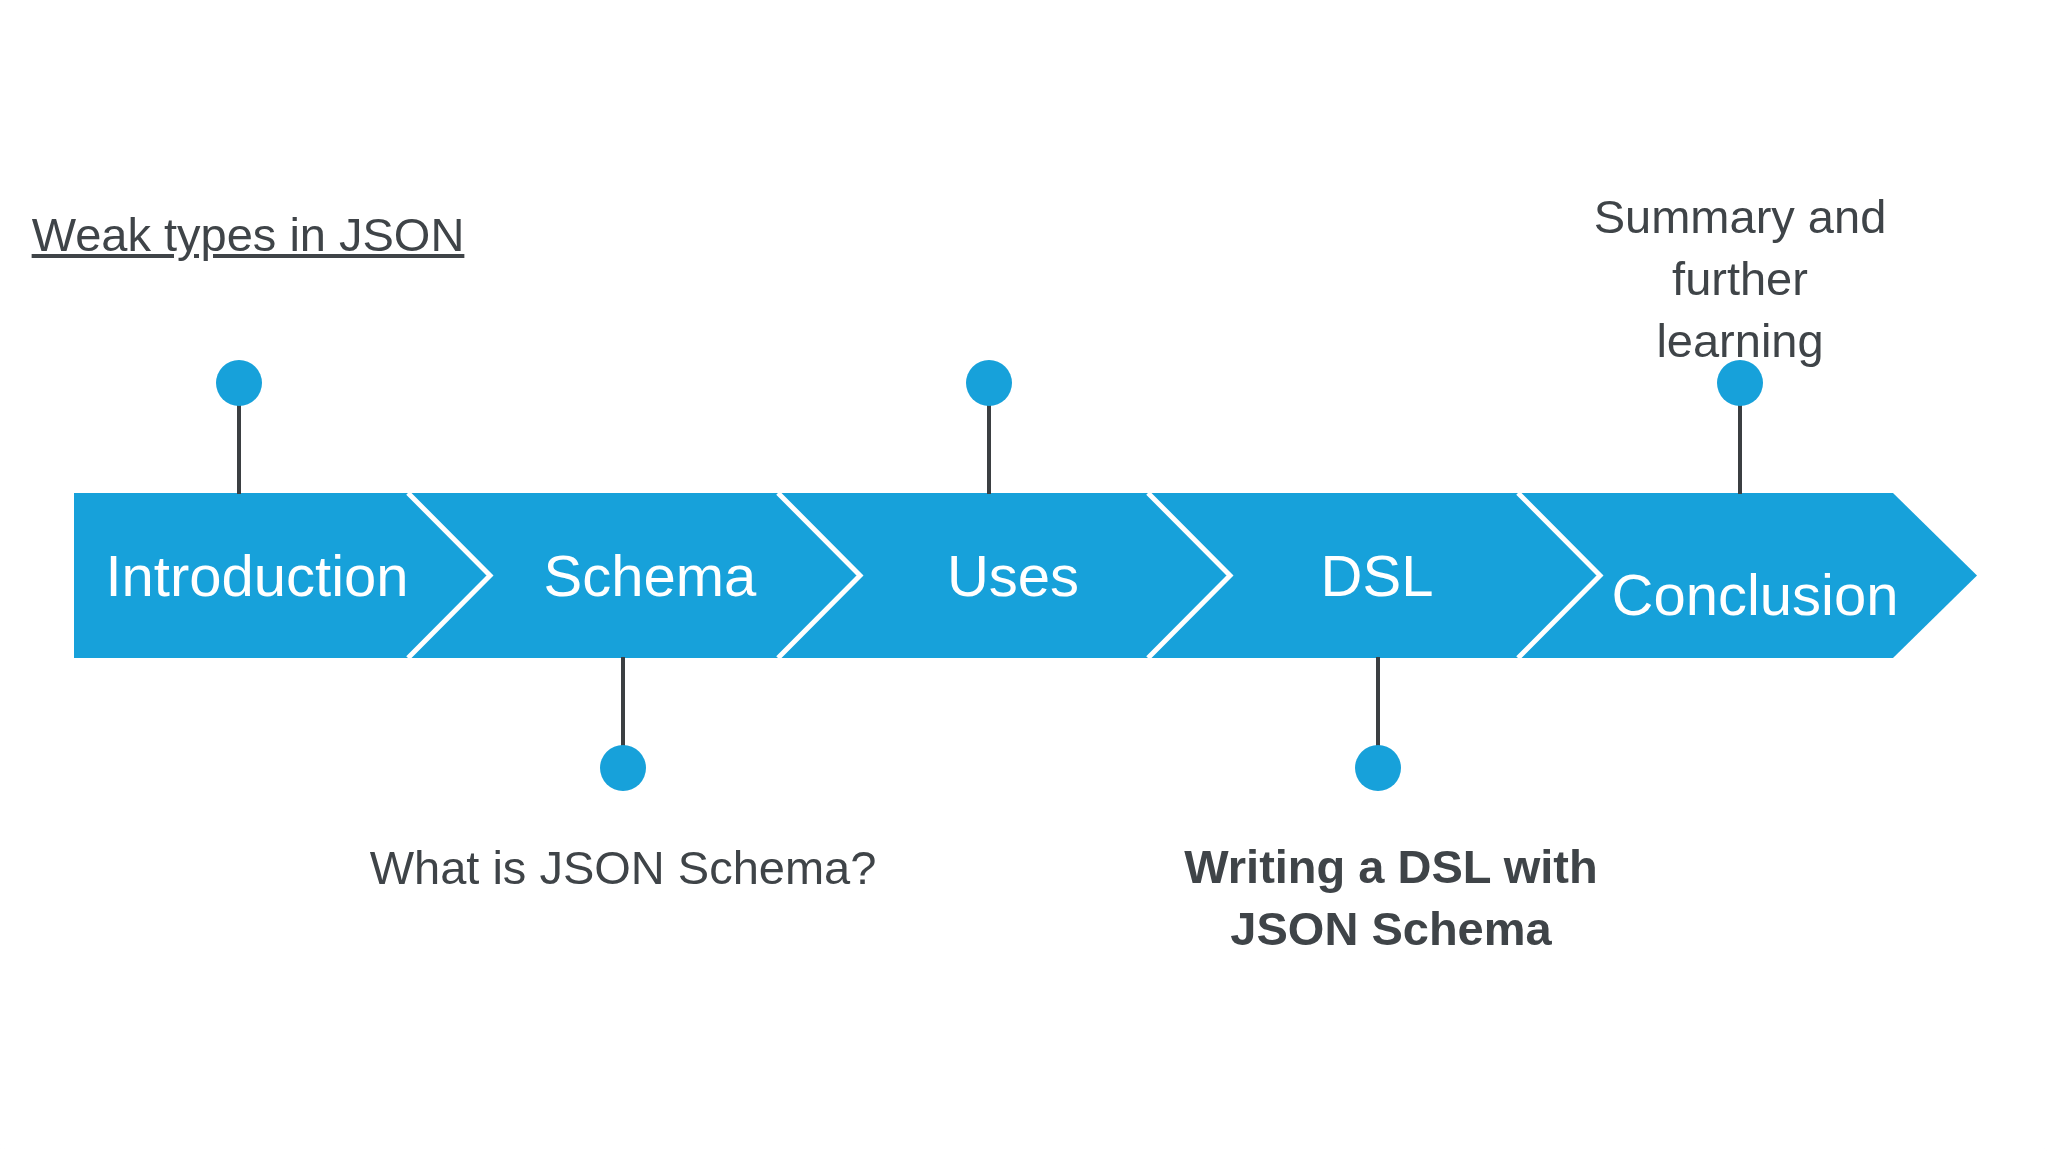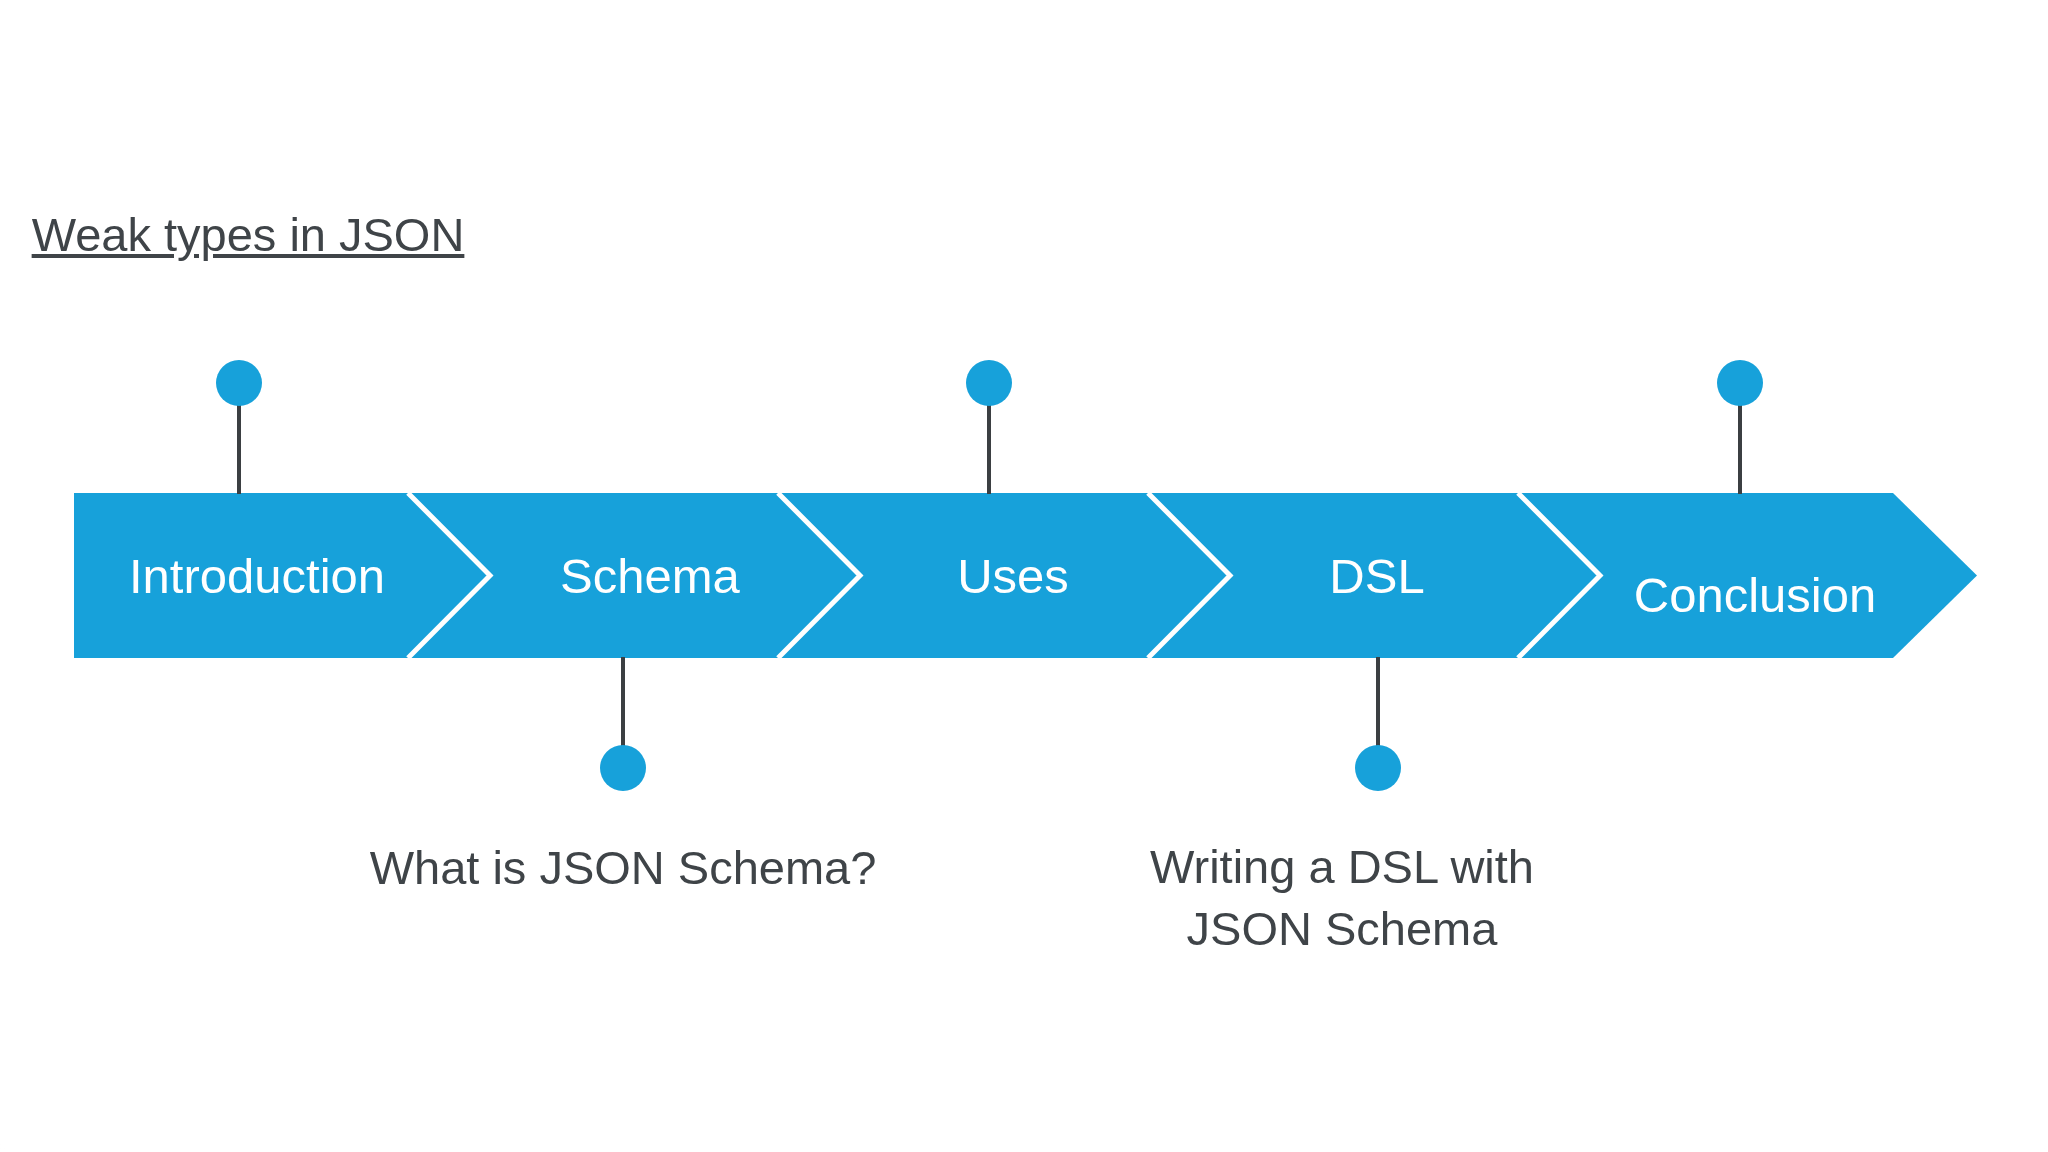--- a/index.html
+++ b/index.html
@@ -39,42 +39,42 @@
     stroke-width: 4;
   }
   .dot {
     fill: var(--accent, #17a1da);
   }
   .seg-label {
     position: absolute;
     top: 576px;
     transform: translate(-50%, -50%);
     color: var(--segment_text, #ffffff);
-    font-size: 49px;
+    font-size: 58px;
     line-height: 1;
     white-space: nowrap;
   }
   .callout {
     position: absolute;
     transform: translate(-50%, -50%);
     color: var(--label_text, #3f4448);
     font-size: 47px;
     line-height: 62px;
     text-align: center;
     white-space: pre-line;
   }
   .s1 { left: 257px; }
   .s2 { left: 638px; margin-left: 12px; }
   .s3 { left: 1013px; }
   .s4 { left: 1377px; }
   .s5 { left: 1755px; margin-top: 19px; }
   .c1 { left: 248px;  top: 235px; text-decoration: underline; }
   .c2 { left: 623px;  top: 868px; }
   .c3 { left: 986px;  top: 264px; }
-  .c4 { left: 1342px; top: 898px; }
+  .c4 { left: 1391px; top: 898px; font-weight: bold; }
   .c5 { left: 1740px; top: 279px; }
 </style>
 </head>
 <body>
 
 <div class="canvas">
 
   <svg class="layer" viewBox="0 0 2048 1152">
 
     <polygon class="arrow-bar" points="74,493 1893,493 1977,575.5 1893,658 74,658"></polygon>
@@ -100,14 +100,16 @@
   <div class="seg-label s1">Introduction</div>
   <div class="seg-label s2">Schema</div>
   <div class="seg-label s3">Uses</div>
   <div class="seg-label s4">DSL</div>
   <div class="seg-label s5">Conclusion</div>
 
   <div class="callout c1">Weak types in JSON</div>
   <div class="callout c2">What is JSON Schema?</div>
   <div class="callout c4">Writing a DSL with
 JSON Schema</div>
+  <div class="callout c5">Summary and further
+learning</div>
 
 </div>
 
 </body></html>

